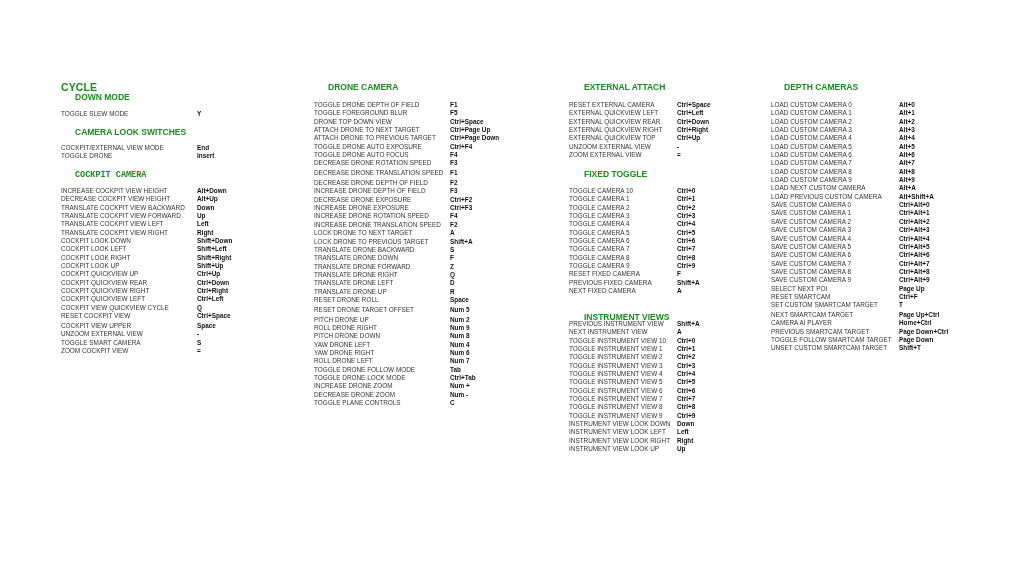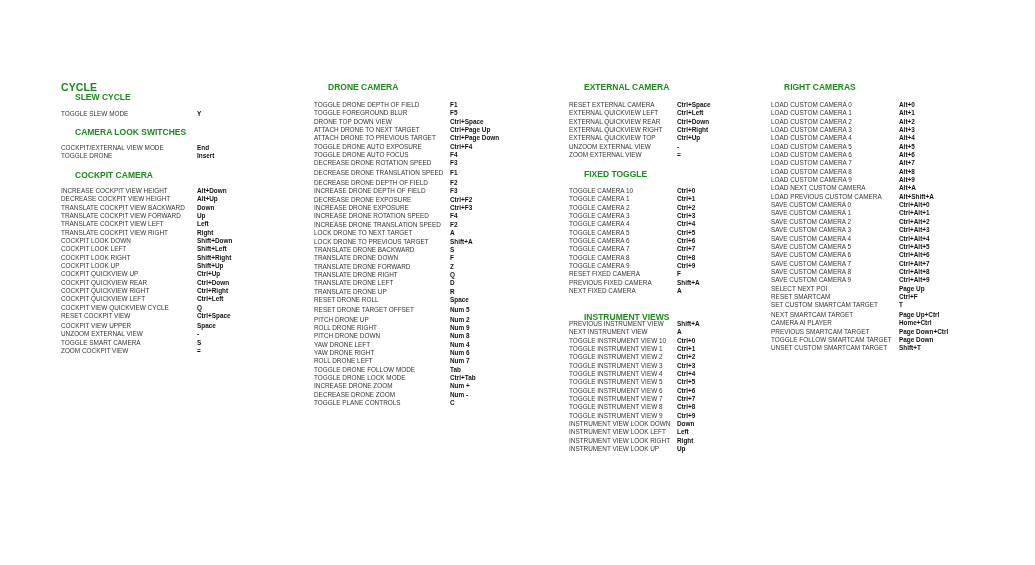--- a/index.html
+++ b/index.html
@@ -11,39 +11,39 @@
     .row { display: flex; height: 8.35px; line-height: 8.35px; font-size: 6.4px; white-space: nowrap; }
     .row .act { color: #333333; }
     .row .key { font-weight: bold; color: #111111; }
     .gap { height: 1.5px; }
   </style>
 </head>
 <body>
 
 <div id="sheet">
     <div class="h-main" style="left: 61px; top: 81px; font-size: 10.5px;">CYCLE</div>
-    <div class="h-sub" style="left: 75px; top: 92px;">SLEW CYCLE</div>
+    <div class="h-sub" style="left: 75px; top: 92px;">DOWN MODE</div>
     <div class="rows" style="left: 61px; top: 110px;">
       <div class="row">
         <span class="act" style="width: 136px;">TOGGLE SLEW MODE</span>
         <span class="key">Y</span>
       </div>
     </div>
     <div class="h-sub" style="left: 75px; top: 127px;">CAMERA LOOK SWITCHES</div>
     <div class="rows" style="left: 61px; top: 144px;">
       <div class="row">
         <span class="act" style="width: 136px;">COCKPIT/EXTERNAL VIEW MODE</span>
         <span class="key">End</span>
       </div>
       <div class="row">
         <span class="act" style="width: 136px;">TOGGLE DRONE</span>
         <span class="key">Insert</span>
       </div>
     </div>
-    <div class="h-sub" style="left: 75px; top: 170px;">COCKPIT CAMERA</div>
+    <div class="h-sub" style="left: 75px; top: 170px; font-family: Liberation Mono, monospace;">COCKPIT CAMERA</div>
     <div class="rows" style="left: 61px; top: 187px;">
       <div class="row">
         <span class="act" style="width: 136px;">INCREASE COCKPIT VIEW HEIGHT</span>
         <span class="key">Alt+Down</span>
       </div>
       <div class="row">
         <span class="act" style="width: 136px;">DECREASE COCKPIT VIEW HEIGHT</span>
         <span class="key">Alt+Up</span>
       </div>
       <div class="row">
@@ -264,21 +264,21 @@
       </div>
       <div class="row">
         <span class="act" style="width: 136px;">DECREASE DRONE ZOOM</span>
         <span class="key">Num -</span>
       </div>
       <div class="row">
         <span class="act" style="width: 136px;">TOGGLE PLANE CONTROLS</span>
         <span class="key">C</span>
       </div>
     </div>
-    <div class="h-sub" style="left: 584px; top: 82px;">EXTERNAL CAMERA</div>
+    <div class="h-sub" style="left: 584px; top: 82px;">EXTERNAL ATTACH</div>
     <div class="rows" style="left: 569px; top: 101px;">
       <div class="row">
         <span class="act" style="width: 108px;">RESET EXTERNAL CAMERA</span>
         <span class="key">Ctrl+Space</span>
       </div>
       <div class="row">
         <span class="act" style="width: 108px;">EXTERNAL QUICKVIEW LEFT</span>
         <span class="key">Ctrl+Left</span>
       </div>
       <div class="row">
@@ -417,21 +417,21 @@
       </div>
       <div class="row">
         <span class="act" style="width: 108px;">INSTRUMENT VIEW LOOK RIGHT</span>
         <span class="key">Right</span>
       </div>
       <div class="row">
         <span class="act" style="width: 108px;">INSTRUMENT VIEW LOOK UP</span>
         <span class="key">Up</span>
       </div>
     </div>
-    <div class="h-sub" style="left: 784px; top: 82px;">RIGHT CAMERAS</div>
+    <div class="h-sub" style="left: 784px; top: 82px;">DEPTH CAMERAS</div>
     <div class="rows" style="left: 771px; top: 101px;">
       <div class="row">
         <span class="act" style="width: 128px;">LOAD CUSTOM CAMERA 0</span>
         <span class="key">Alt+0</span>
       </div>
       <div class="row">
         <span class="act" style="width: 128px;">LOAD CUSTOM CAMERA 1</span>
         <span class="key">Alt+1</span>
       </div>
       <div class="row">

